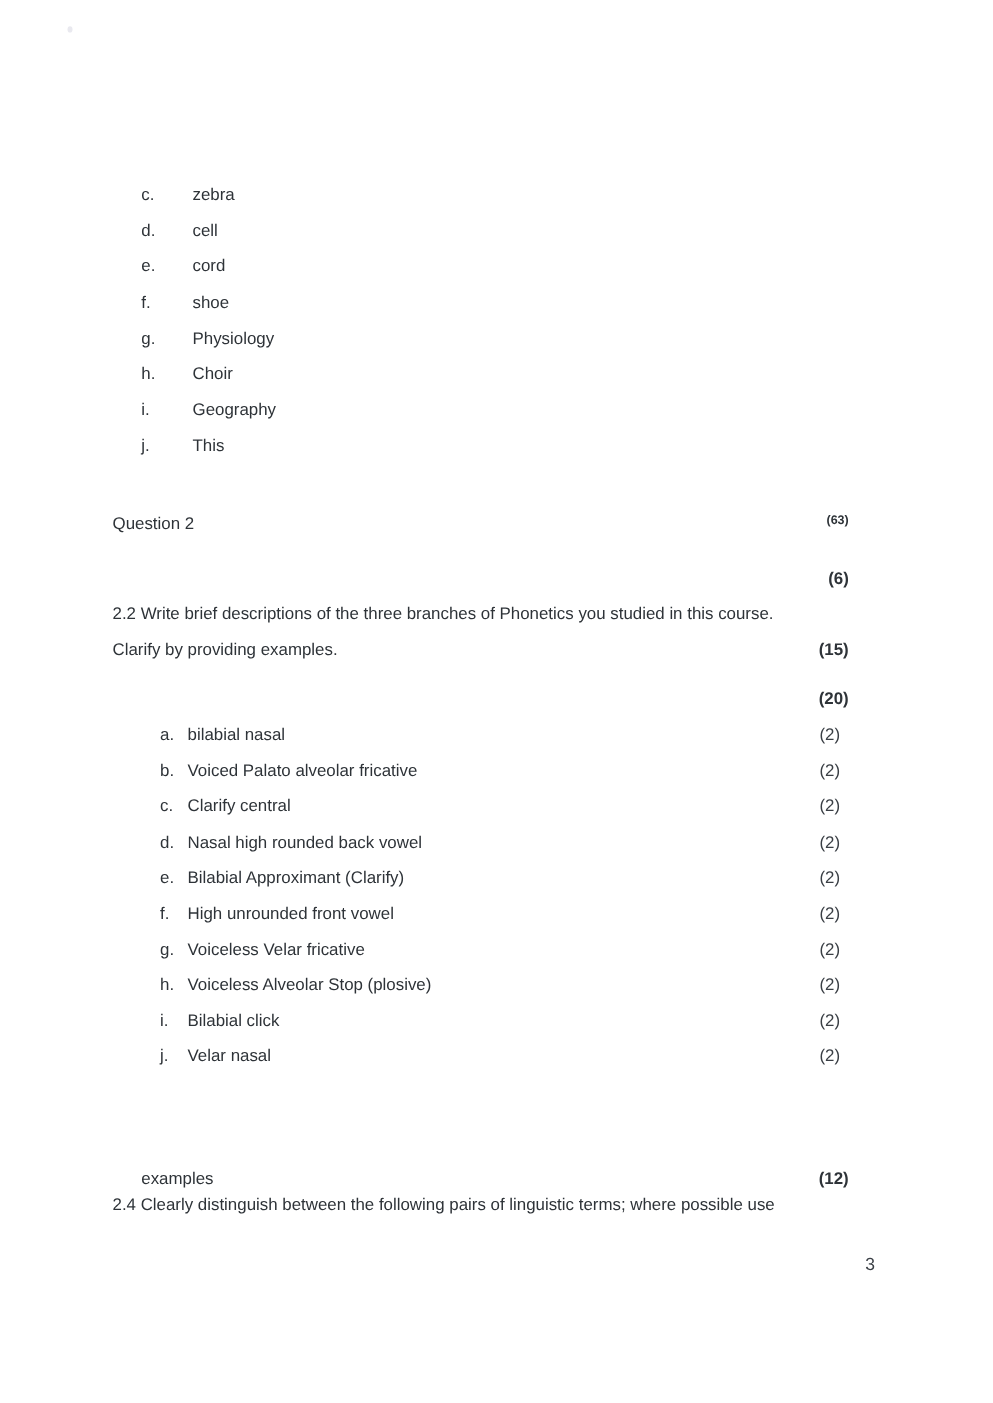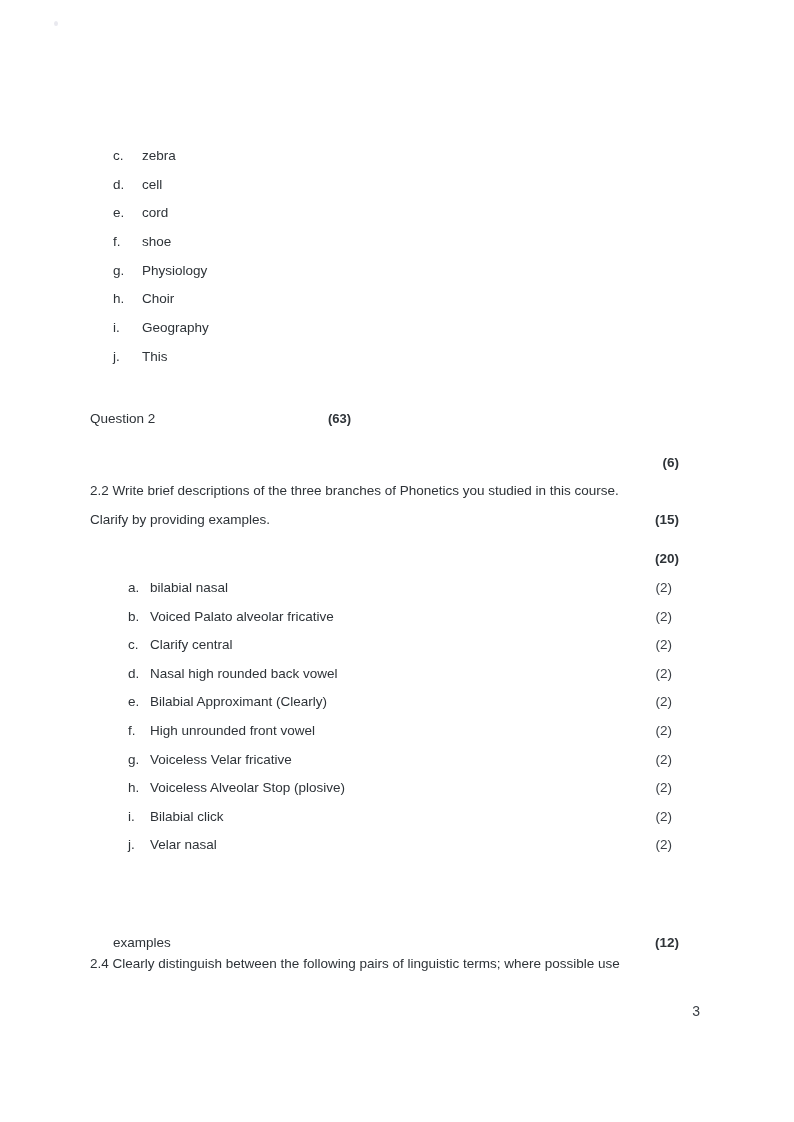--- a/index.html
+++ b/index.html
@@ -39,39 +39,39 @@
     height: 28.7px;
     font-size: 13.5px;
   }
   .toplist .marker {
     position: absolute;
     left: 113px;
     top: 0;
   }
   .toplist .label {
     position: absolute;
-    left: 142px;
+    left: 154px;
     top: 0;
   }
 
   
   .heading {
     position: absolute;
     left: 90px;
     top: 411px;
     font-size: 13.5px;
     font-weight: normal;
   }
   .heading-marks {
     position: absolute;
     left: 0;
     top: 411px;
     width: 679px;
-    text-align: center;
-    font-size: 13px;
+    text-align: right;
+    font-size: 10px;
     font-weight: bold;
   }
 
   
   .para {
     position: absolute;
     left: 90px;
     font-size: 13.5px;
   }
   .para-wrap {
@@ -201,21 +201,21 @@
         <span class="label">Clarify central</span>
         <span class="mark">(2)</span>
       </div>
       <div class="item">
         <span class="marker">d.</span>
         <span class="label">Nasal high rounded back vowel</span>
         <span class="mark">(2)</span>
       </div>
       <div class="item">
         <span class="marker">e.</span>
-        <span class="label">Bilabial Approximant (Clearly)</span>
+        <span class="label">Bilabial Approximant (Clarify)</span>
         <span class="mark">(2)</span>
       </div>
       <div class="item">
         <span class="marker">f.</span>
         <span class="label">High unrounded front vowel</span>
         <span class="mark">(2)</span>
       </div>
       <div class="item">
         <span class="marker">g.</span>
         <span class="label">Voiceless Velar fricative</span>

